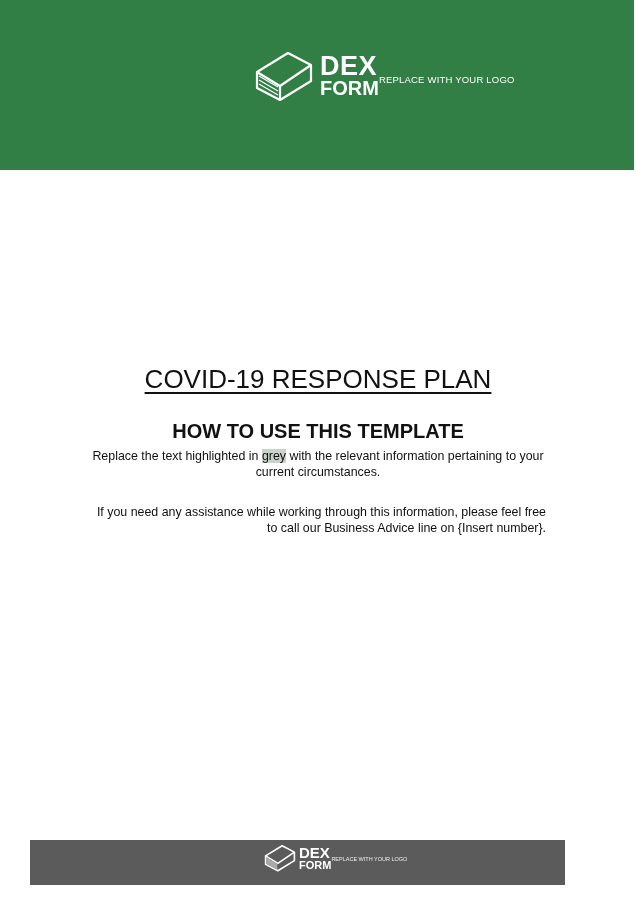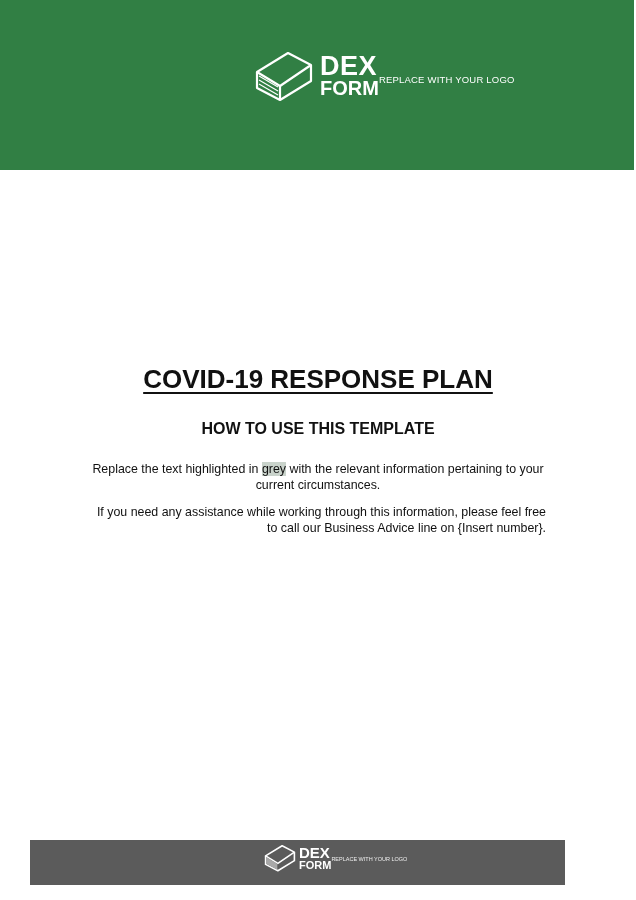--- a/index.html
+++ b/index.html
@@ -7,24 +7,24 @@
          font-family:"Liberation Sans", sans-serif; color:#111; }
   .header { position:absolute; left:0; top:0; width:634px; height:170px; background:#317f44; }
   .logo { position:absolute; display:flex; flex-direction:row; align-items:center; }
   .logo-row { display:flex; align-items:center; }
   .logo-words { display:flex; flex-direction:column; color:#fff; font-weight:bold; line-height:0.95; }
   .header .logo { left:254px; top:50px; width:130px; }
   .header .logo-words .w1 { font-size:27px; letter-spacing:0.5px; }
   .header .logo-words .w2 { font-size:20px; }
   .header .tagline { color:#fff; font-size:9.5px; margin-top:6px; letter-spacing:0.2px; white-space:nowrap; }
   .title { position:absolute; left:0; width:636px; top:364px; text-align:center; font-size:26px;
-           font-weight:bold; text-decoration:underline; text-decoration-thickness:2px; text-underline-offset:4px; }
-  .subtitle { position:absolute; left:0; width:636px; top:420px; text-align:center; font-size:16px; font-weight:bold; }
+           font-weight:normal; text-decoration:underline; text-decoration-thickness:2px; text-underline-offset:4px; }
+  .subtitle { position:absolute; left:0; width:636px; top:420px; text-align:center; font-size:20px; font-weight:bold; }
   .para { position:absolute; left:90px; width:456px; text-align:center; font-size:12.4px; line-height:16px; }
-  .p1 { top:461px; } .p2 { top:504px;text-align:right; }
+  .p1 { top:448px; } .p2 { top:504px;text-align:right; }
   .hl { background:#c9d3cb; }
   .footer { position:absolute; left:30px; top:840px; width:535px; height:45px; background:#5b5b5b; }
   .footer .logo { left:234px; top:4px; width:70px; }
   .footer .logo-words .w1 { font-size:15px; }
   .footer .logo-words .w2 { font-size:11px; }
   .footer .tagline { color:#eee; font-size:5.5px; margin-top:2px; white-space:nowrap; }
 </style>
 </head>
 <body>
 

